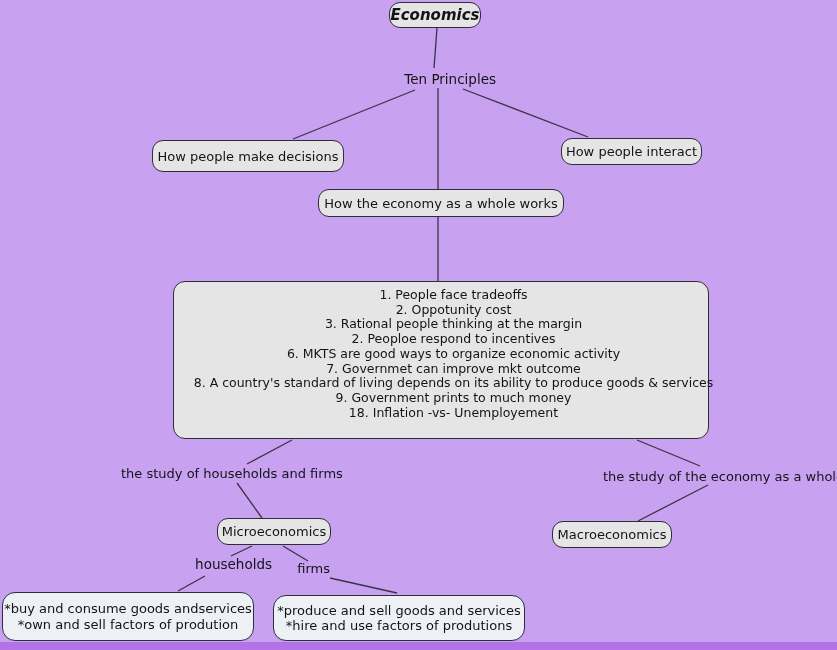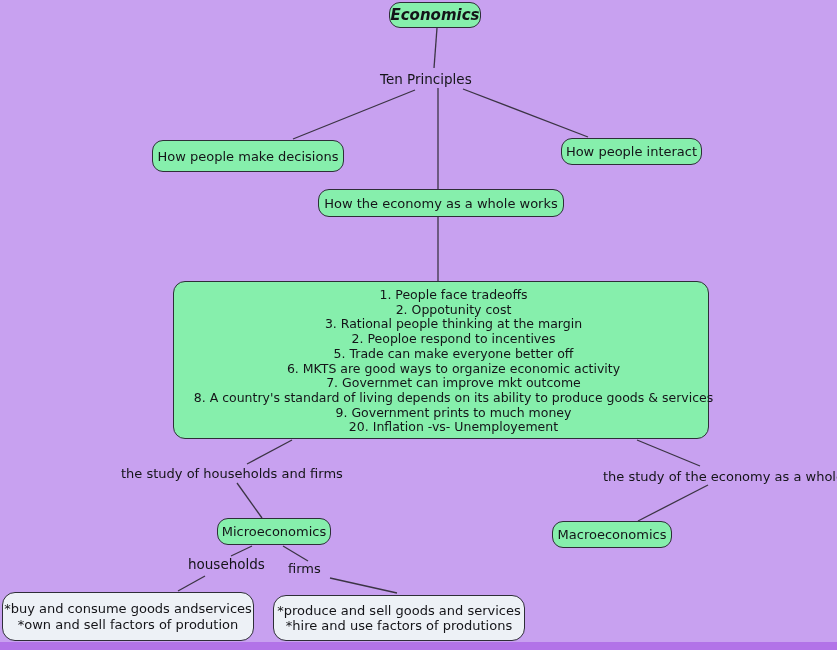--- a/index.html
+++ b/index.html
@@ -8,30 +8,30 @@
     width:837px;height:650px;
     background:#c8a1f0;
     overflow:hidden;
     font-family:"DejaVu Sans","Liberation Sans",sans-serif;
     color:#141418;
   }
   #edge-layer{position:absolute;left:0;top:0;width:837px;height:650px;pointer-events:none;}
   .node{
     position:absolute;
     display:flex;align-items:center;justify-content:center;
-    background:#86efac;
+    background:#e5e5e5;
     border:1.4px solid #2e2e38;
     border-radius:11px;
     font-size:13px;
     white-space:nowrap;
     box-sizing:border-box;
   }
   .freelabel{
     position:absolute;
-    text-align:left;
+    text-align:right;
     font-size:13px;
     white-space:nowrap;
   }
   #node-economics{
     left:389px;top:2px;width:92px;height:26px;
     font-size:15px;font-weight:bold;font-style:italic;
   }
   #label-ten-principles{left:380px;top:71px;width:116px;font-size:13.5px;}
   #node-how-decisions{left:152px;top:140px;width:192px;height:32px;}
   #node-how-interact{left:561px;top:138px;width:141px;height:27px;}
@@ -106,26 +106,25 @@
 
   <div class="node" id="node-how-interact">
     <span>How people interact</span>
   </div>
 
   <div class="node" id="node-principles">
     <div class="pline">1. People face tradeoffs</div>
     <div class="pline">2. Oppotunity cost</div>
     <div class="pline">3. Rational people thinking at the margin</div>
     <div class="pline">2. Peoploe respond to incentives</div>
-    <div class="pline">5. Trade can make everyone better off</div>
     <div class="pline">6. MKTS are good ways to organize economic activity</div>
     <div class="pline">7. Governmet can improve mkt outcome</div>
     <div class="pline">8. A country's standard of living depends on its ability to produce goods &amp; services</div>
     <div class="pline">9. Government prints to much money</div>
-    <div class="pline">20. Inflation -vs- Unemployement</div>
+    <div class="pline">18. Inflation -vs- Unemployement</div>
   </div>
 
   <div class="freelabel" id="label-micro-desc">the study of households and firms</div>
 
   <div class="freelabel" id="label-macro-desc">the study of the economy as a whole</div>
 
   <div class="node" id="node-microeconomics">
     <span>Microeconomics</span>
   </div>
 

